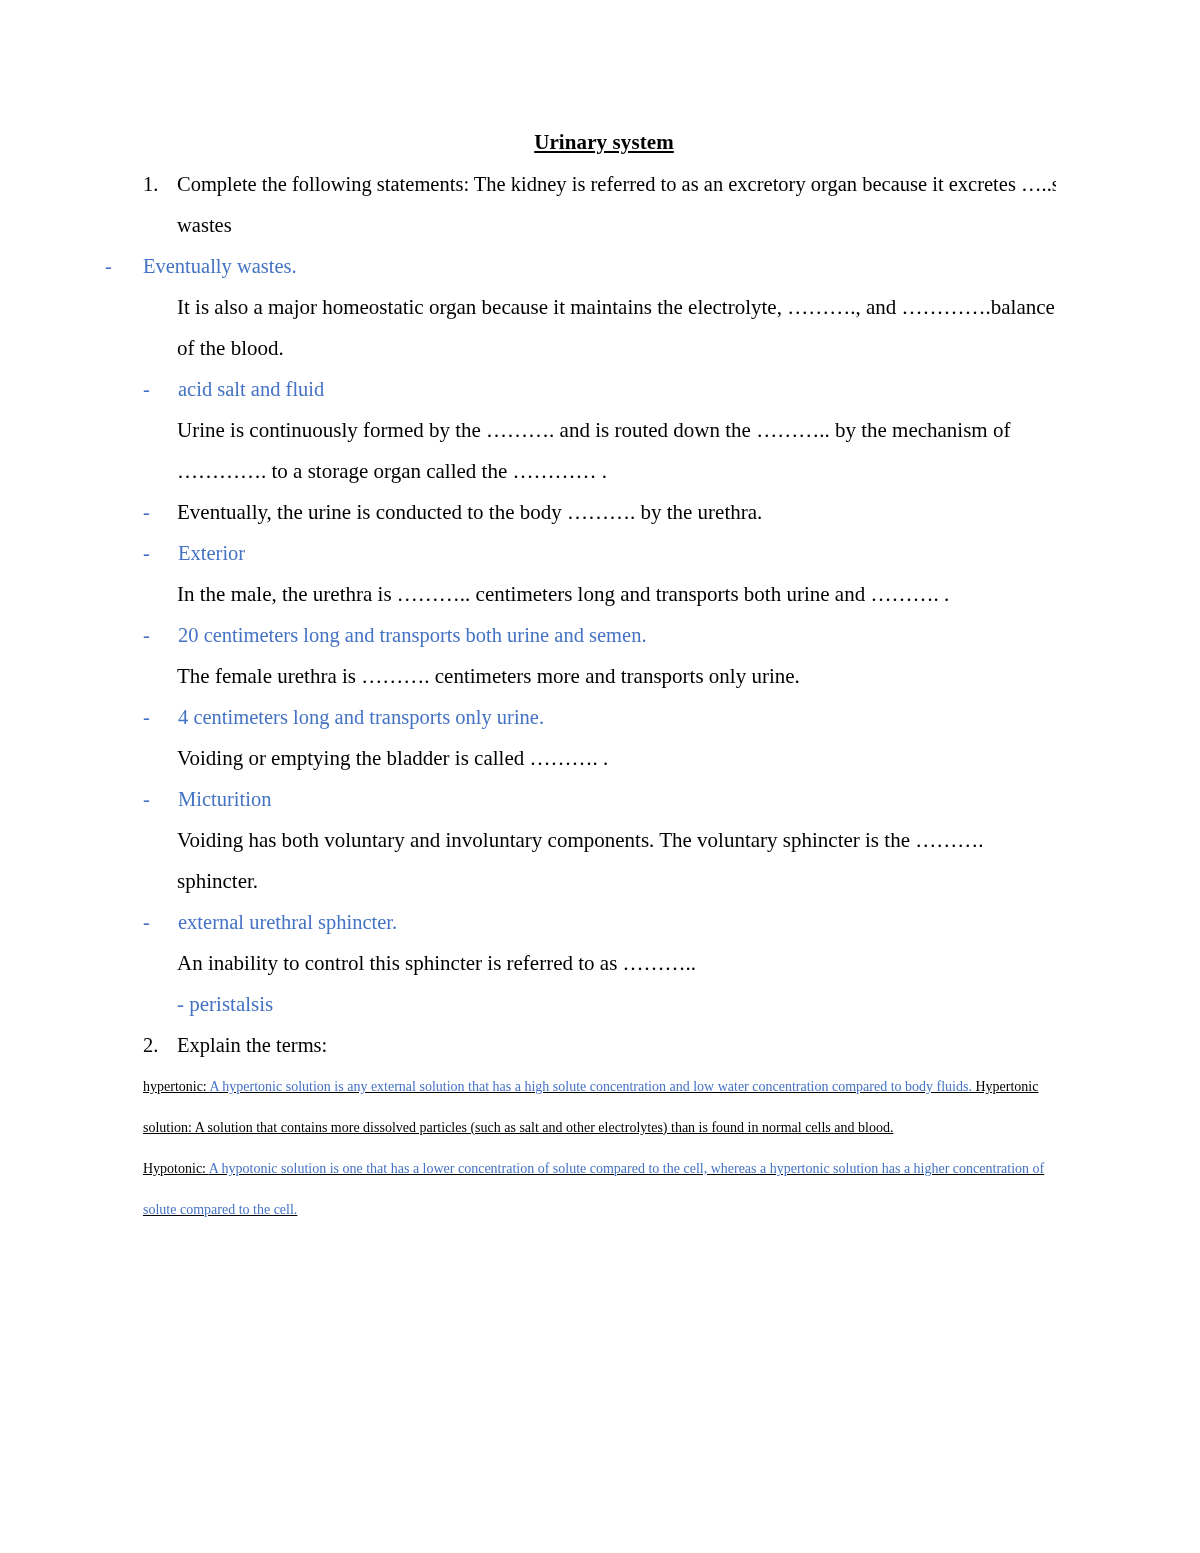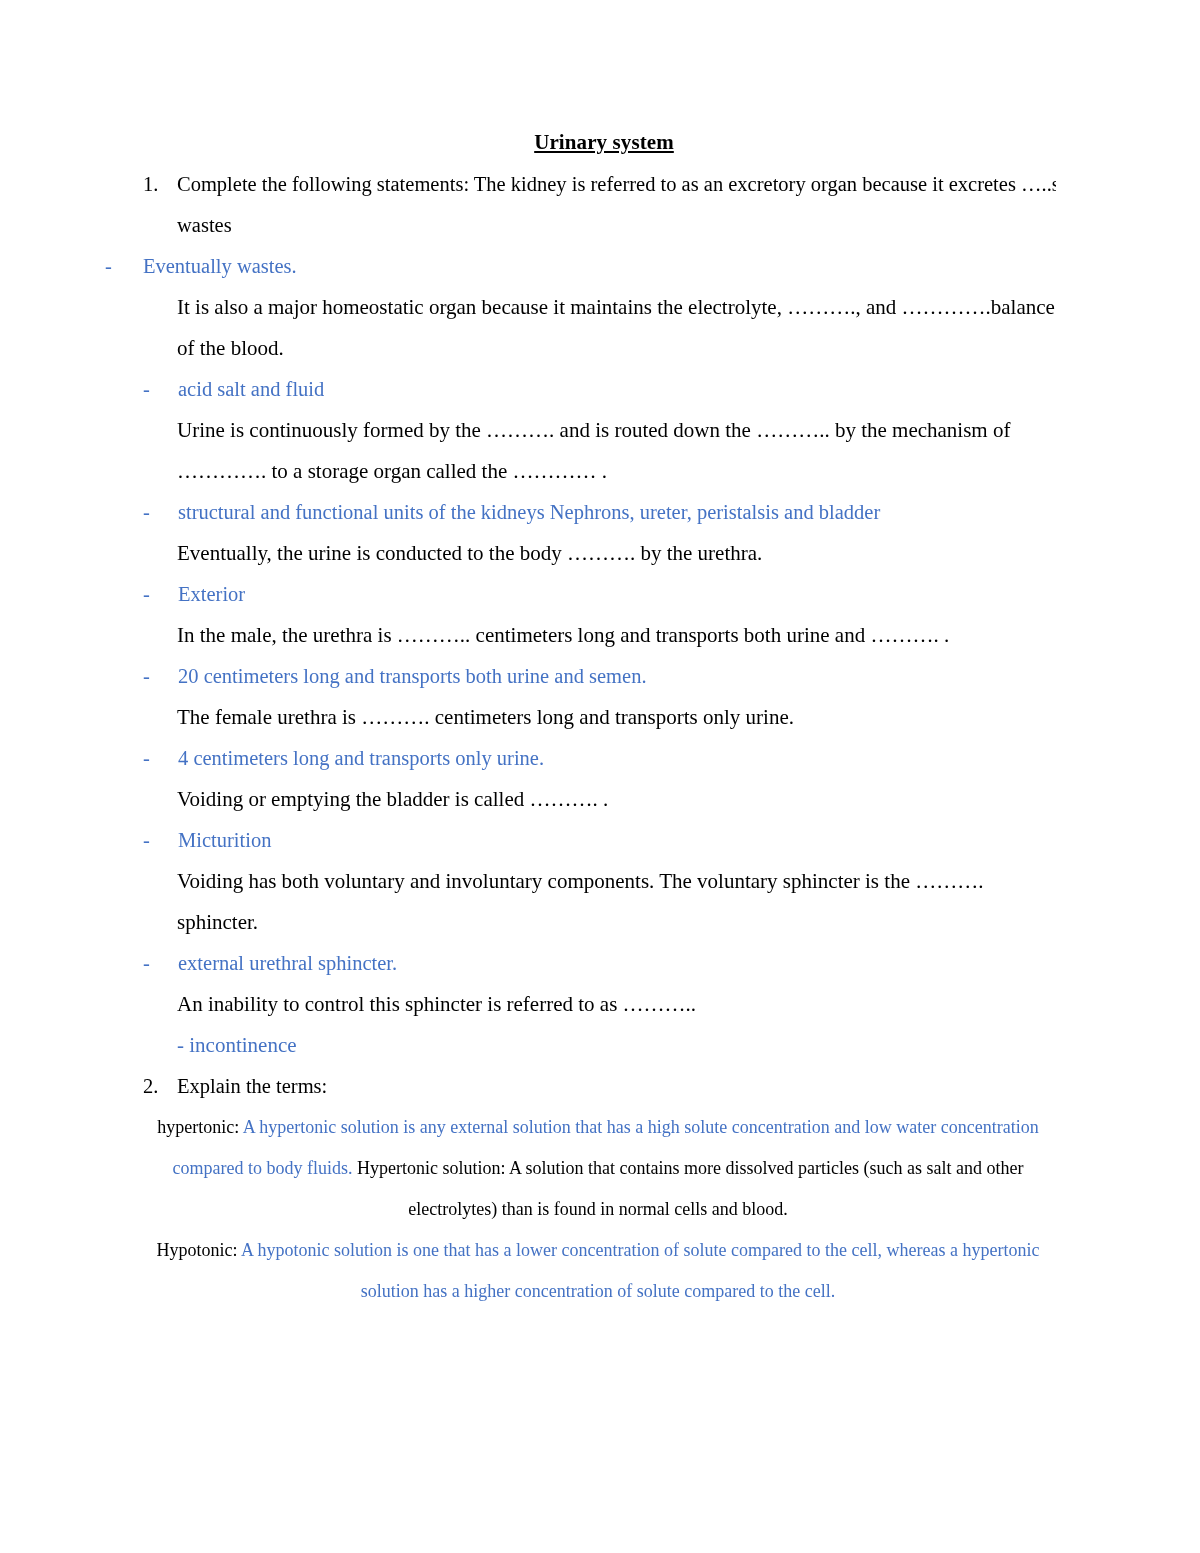--- a/index.html
+++ b/index.html
@@ -90,24 +90,25 @@
   .body-line {
     padding-left: 72px;
     font-size: 21px;
     line-height: 41px;
     max-width: 960px;
   }
 
   
   .free-para {
     padding-left: 38px;
-    font-size: 18px;
+    font-size: 14px;
     line-height: 41px;
     width: 910px;
-    text-align: center;
+    text-align: left;
+    text-decoration: underline;
   }
 
   .blue {
     color: #4472c4;
   }
   .black {
     color: #000000;
   }
   .marker {
     color: inherit;
@@ -135,38 +136,37 @@
 
     <div class="dash-item blue">
       <span class="marker">-</span>
       <span> acid salt and fluid</span>
     </div>
 
     <div class="body-line black">Urine is continuously formed by the ………. and is routed down the ……….. by the mechanism of …………. to a storage organ called the ………… .</div>
 
     <div class="dash-item blue">
       <span class="marker">-</span>
-      <span>structural and functional units of the kidneys Nephrons, ureter, peristalsis and bladder</span>
     </div>
 
     <div class="body-line black">Eventually, the urine is conducted to the body ………. by the urethra.</div>
 
     <div class="dash-item blue">
       <span class="marker">-</span>
       <span>Exterior</span>
     </div>
 
     <div class="body-line black">In the male, the urethra is ……….. centimeters long and transports both urine and ………. .</div>
 
     <div class="dash-item blue">
       <span class="marker">-</span>
       <span>20 centimeters long and transports both urine and semen.</span>
     </div>
 
-    <div class="body-line black">The female urethra is ………. centimeters long and transports only urine.</div>
+    <div class="body-line black">The female urethra is ………. centimeters more and transports only urine.</div>
 
     <div class="dash-item blue">
       <span class="marker">-</span>
       <span>4 centimeters long and transports only urine.</span>
     </div>
 
     <div class="body-line black">Voiding or emptying the bladder is called ………. .</div>
 
     <div class="dash-item blue">
       <span class="marker">-</span>
@@ -175,21 +175,21 @@
 
     <div class="body-line black">Voiding has both voluntary and involuntary components. The voluntary sphincter is the ………. sphincter.</div>
 
     <div class="dash-item blue">
       <span class="marker">-</span>
       <span>external urethral sphincter.</span>
     </div>
 
     <div class="body-line black">An inability to control this sphincter is referred to as ………..</div>
 
-    <div class="body-line blue">- incontinence</div>
+    <div class="body-line blue">- peristalsis</div>
 
     <div class="num-item black">
       <span class="marker">2.</span>
       <span>Explain the terms:</span>
     </div>
 
     <div class="free-para">
       <span class="black"> hypertonic: </span><span class="blue">A hypertonic solution is any external solution that has a high solute concentration and low water concentration compared to body fluids.</span><span class="black"> Hypertonic solution: A solution that contains more dissolved particles (such as salt and other electrolytes) than is found in normal cells and blood.</span>
     </div>
 

